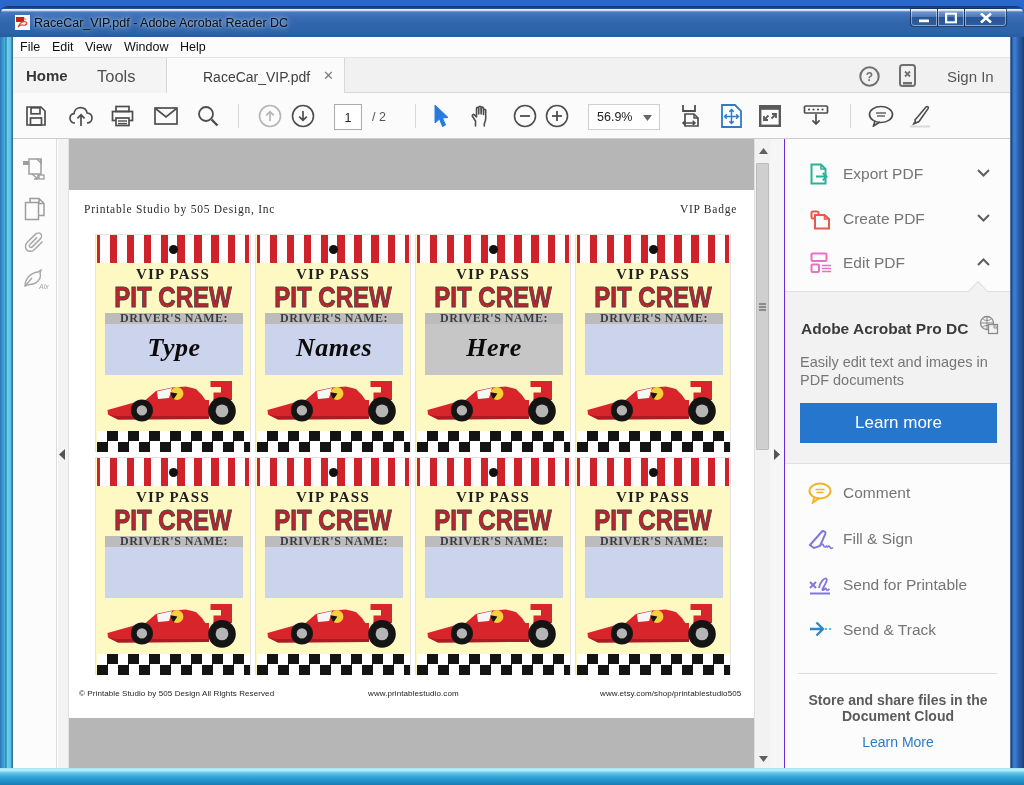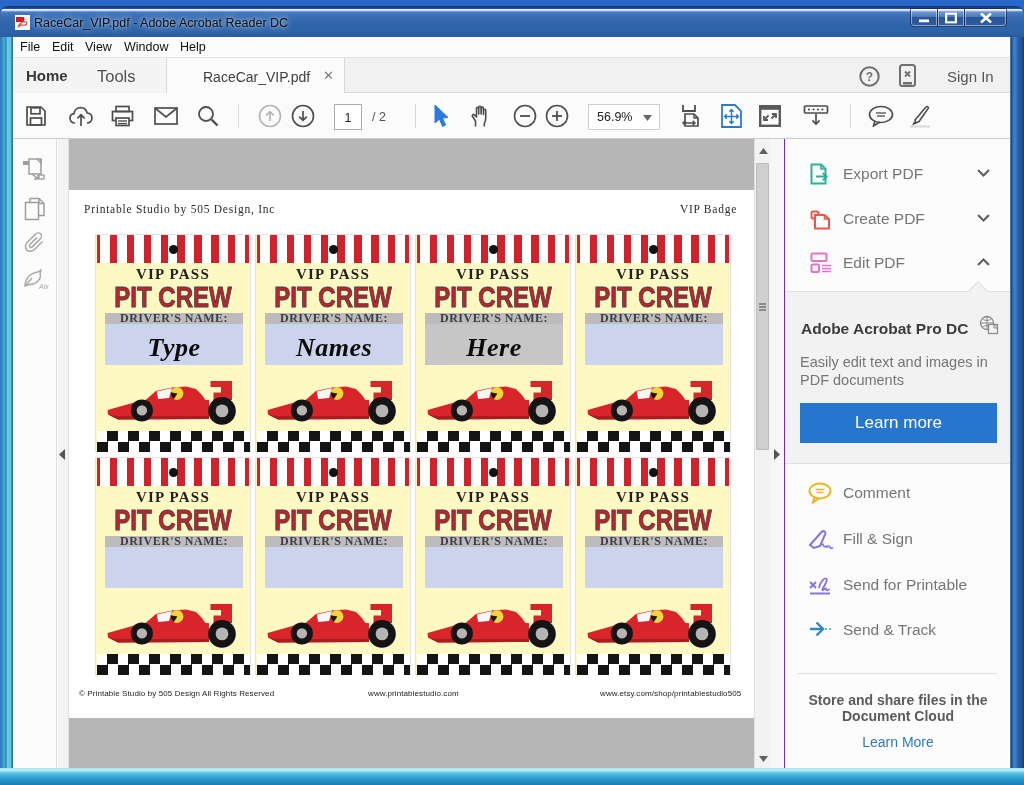--- a/index.html
+++ b/index.html
@@ -61,21 +61,21 @@
      background-position:-4px 0; }
   .hole { position:absolute; left:73px; top:10px; width:9px; height:9px; background:#111; border-radius:50%; }
   .vip { position:absolute; left:0; top:31px; width:100%; text-align:center;
      font-family:"Liberation Serif",serif; font-weight:bold; font-size:15px; letter-spacing:1.2px; color:#202024; }
   .pit { position:absolute; left:0; top:47px; width:100%; text-align:center; line-height:30px;
      font-family:"Liberation Sans",sans-serif; font-weight:bold; font-size:30px; letter-spacing:0px;
      color:#c3222b; -webkit-text-stroke:1px #43434a; transform:scaleX(.8); }
   .dname { position:absolute; left:9px; top:78px; width:138px; height:11px; background:#bcbcbc;
      font-family:"Liberation Serif",serif; font-weight:bold; font-size:12px; letter-spacing:.5px;
      color:#3c3c44; text-align:center; line-height:11px; }
-  .nbox { position:absolute; left:9px; top:89px; width:138px; height:41px; background:#ccd3ec; }
+  .nbox { position:absolute; left:9px; top:89px; width:138px; height:51px; background:#ccd3ec; }
   .nbox.gray { background:#c6c6c6; }
   .script { font-family:"Liberation Serif",serif; font-style:italic; font-weight:bold;
      font-size:26px; color:#0a0a0a; text-align:center; line-height:47px; letter-spacing:.5px; }
   .carbox { position:absolute; left:0px; top:141px; width:156px; height:50px; }
   .checkers { position:absolute; left:1px; top:196px; width:153px; height:21px;
      background:repeating-conic-gradient(#141414 0% 25%, #ffffff 0% 50%);
      background-size:21px 21px; }
 
   
   .prow { position:absolute; left:0; width:226px; height:24px; }

